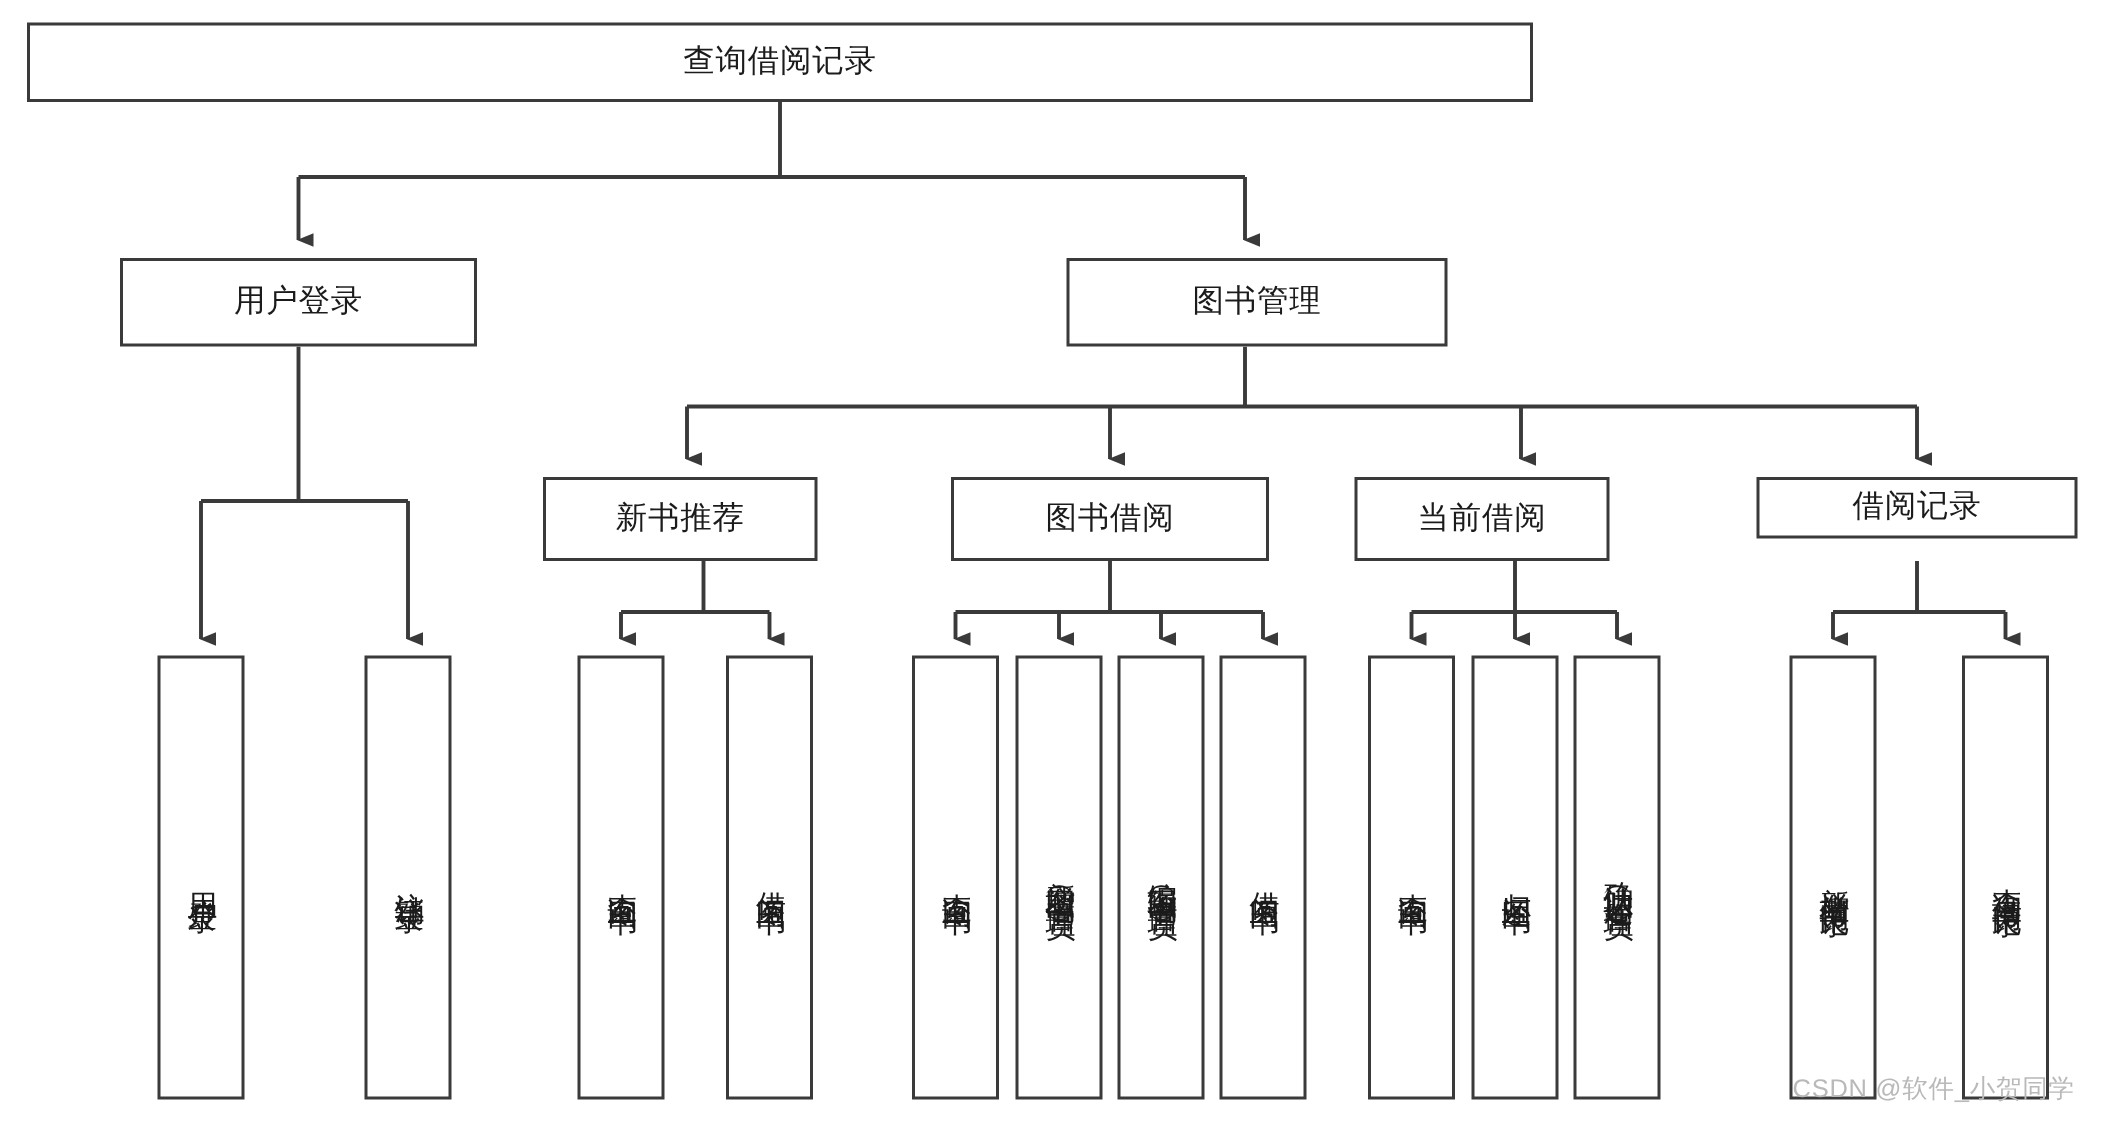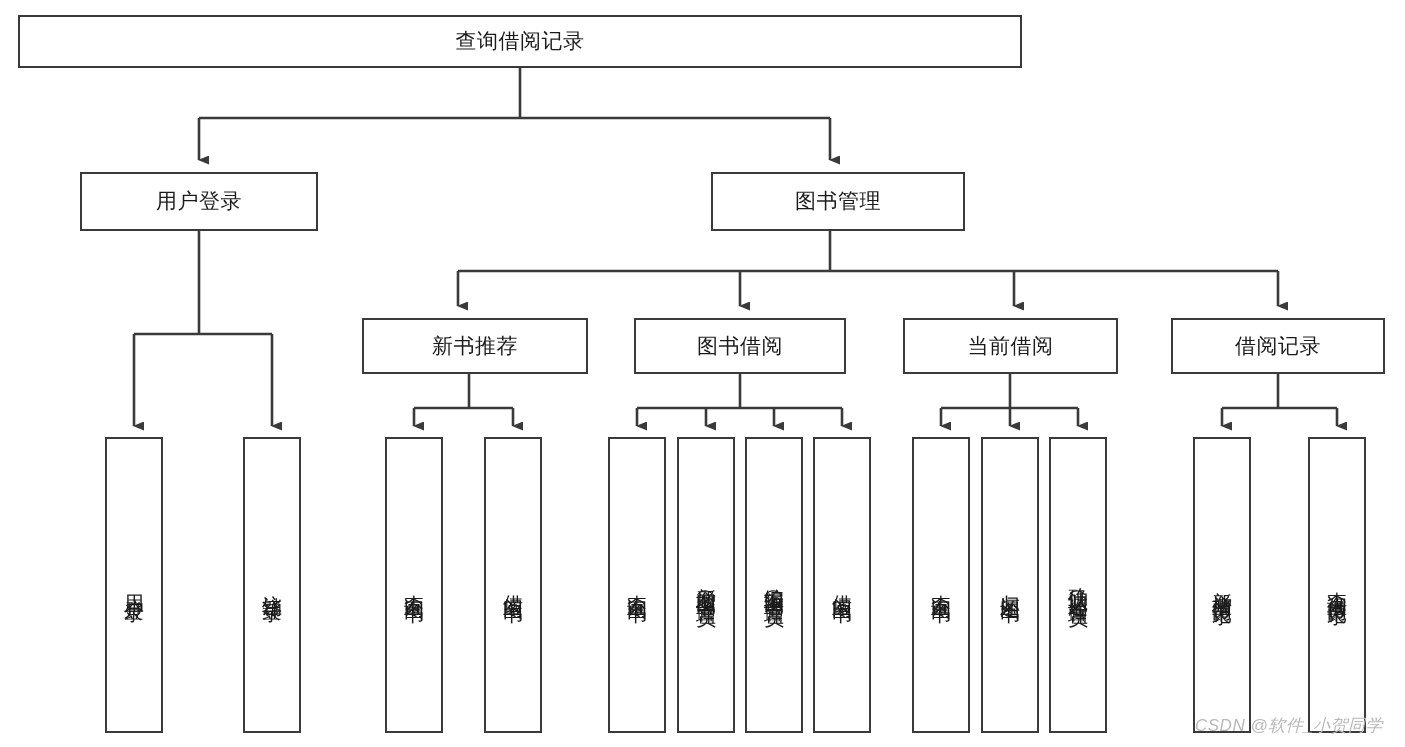--- a/index.html
+++ b/index.html
@@ -122,30 +122,30 @@
     <span class="label">查询借阅记录</span>
   </div>
 
   <div class="node horiz" style="left:80px; top:172px; width:238px; height:59px;">
     <span class="label">用户登录</span>
   </div>
   <div class="node horiz" style="left:711px; top:172px; width:254px; height:59px;">
     <span class="label">图书管理</span>
   </div>
 
-  <div class="node horiz" style="left:362px; top:318px; width:226px; height:56px;">
+  <div class="node horiz" style="left:362px; top:318px; width:183px; height:56px;">
     <span class="label">新书推荐</span>
   </div>
   <div class="node horiz" style="left:634px; top:318px; width:212px; height:56px;">
     <span class="label">图书借阅</span>
   </div>
-  <div class="node horiz" style="left:903px; top:318px; width:215px; height:56px;">
+  <div class="node horiz" style="left:903px; top:318px; width:170px; height:56px;">
     <span class="label">当前借阅</span>
   </div>
-  <div class="node horiz" style="left:1171px; top:318px; width:214px; height:56px;">
+  <div class="node horiz" style="left:1171px; top:318px; width:214px; height:41px;">
     <span class="label">借阅记录</span>
   </div>
 
   <div class="node vert" style="left:105px; top:437px; width:58px; height:296px;">
     <span class="label">用户登录</span>
   </div>
   <div class="node vert" style="left:243px; top:437px; width:58px; height:296px;">
     <span class="label">注销登录</span>
   </div>
 
@@ -179,15 +179,15 @@
     <span class="label">确认归还（管理员）</span>
   </div>
 
   <div class="node vert" style="left:1193px; top:437px; width:58px; height:296px;">
     <span class="label">新增借阅记录</span>
   </div>
   <div class="node vert" style="left:1308px; top:437px; width:58px; height:296px;">
     <span class="label">查询借阅记录</span>
   </div>
 
-  <div class="watermark" style="left:1195px; top:714px;font-style:italic;">CSDN @软件_小贺同学</div>
+  <div class="watermark" style="left:1195px; top:714px;">CSDN @软件_小贺同学</div>
 
 </div>
 
 </body></html>

